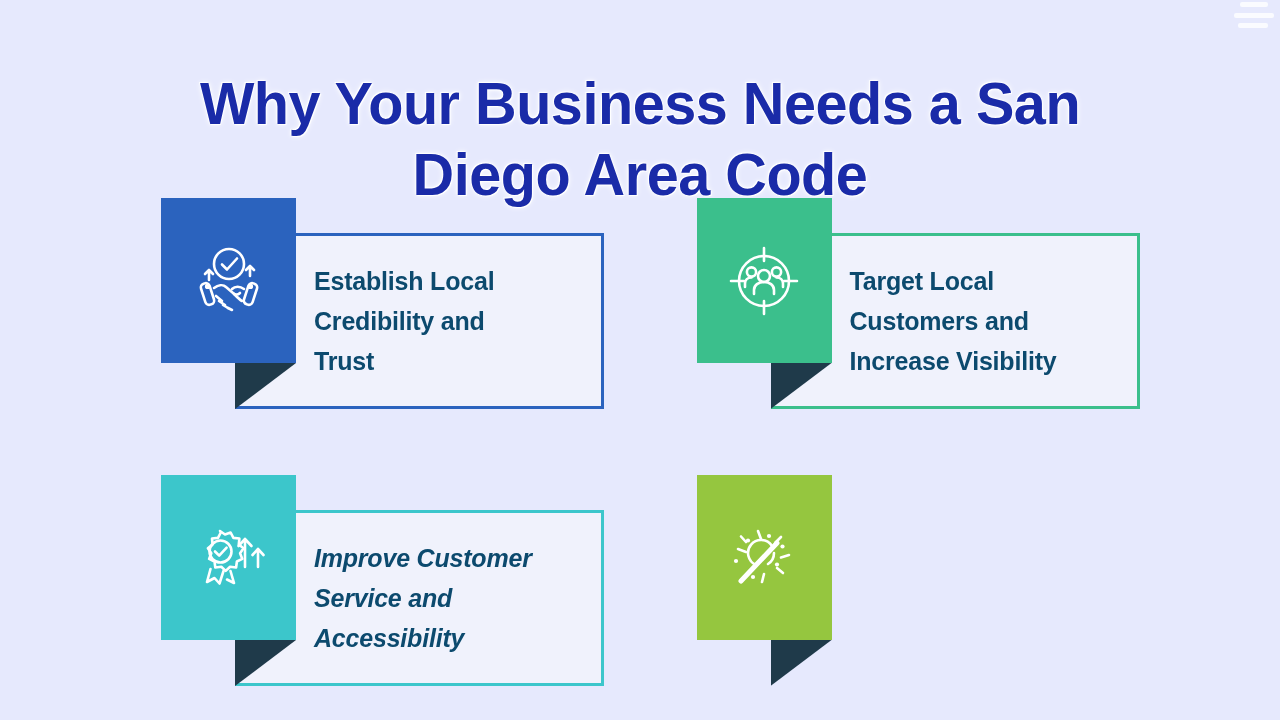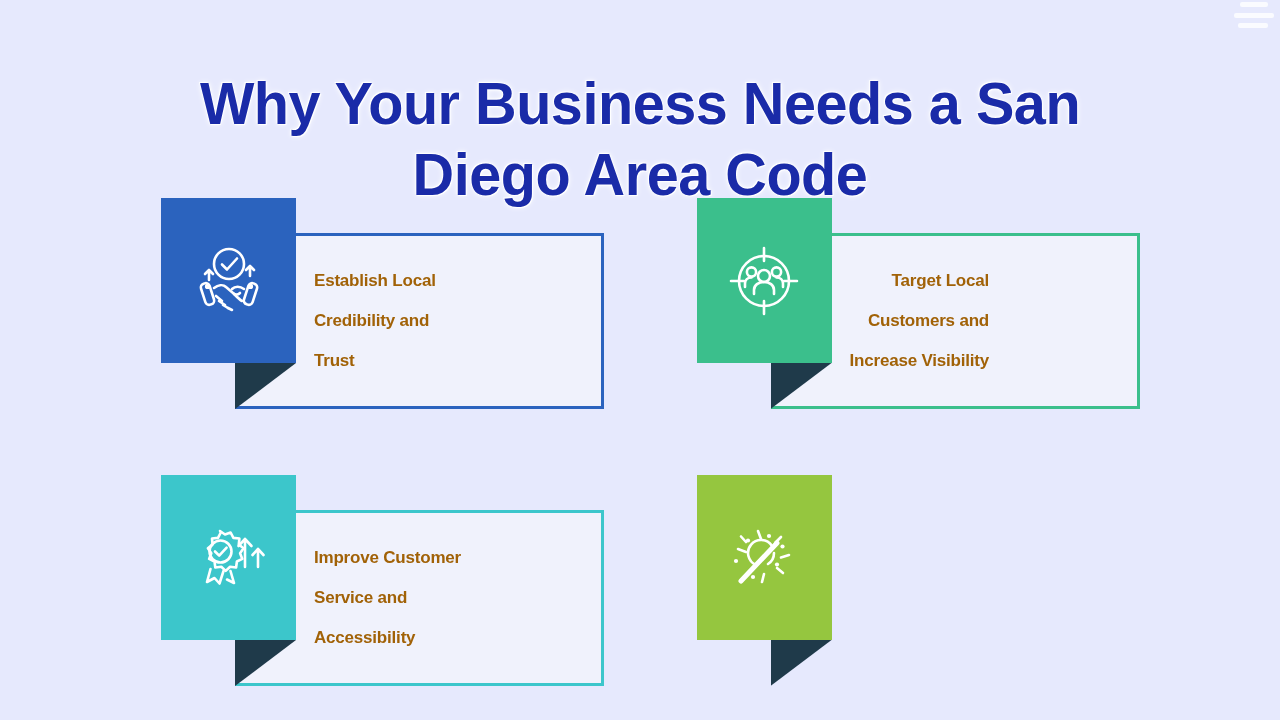--- a/index.html
+++ b/index.html
@@ -65,21 +65,21 @@
   .cards {
     position: absolute;
     top: 198px;
     left: 161px;
     width: 958px;
   }
   .card-row {
     display: flex;
     gap: 113px;
   }
-  .card-row + .card-row { margin-top: 66px; }
+  .card-row + .card-row { margin-top: 66px; font-style: italic; }
 
   .card {
     position: relative;
     width: 443px;
     height: 211px;
   }
 
   
   .card-textbox {
     position: absolute;
@@ -92,23 +92,23 @@
     border: 3px solid #2b63be;
     display: flex;
     align-items: center;
     z-index: 1;
   }
   .card-title {
     padding-left: 76px;
     padding-right: 12px;
     font-family: "Liberation Sans", sans-serif;
     font-weight: 700;
-    font-size: 17px;
+    font-size: 25px;
     line-height: 40px;
-    color: #a16207;
+    color: #0c4a6e;
     letter-spacing: -0.2px;
     white-space: pre-line;
   }
 
   
   .card-iconbox {
     position: absolute;
     left: 0;
     top: 0;
     width: 135px;
@@ -130,21 +130,21 @@
     height: 46px;
     background: #1f3a4a;
     clip-path: polygon(0 0, 100% 0, 0 100%);
     z-index: 2;
   }
 
   
   .card.c-blue  .card-iconbox { background: #2b63be; }
   .card.c-blue  .card-textbox { border-color: #2b63be; }
   .card.c-green .card-iconbox { background: #3bbf8c; }
-  .card.c-green .card-textbox { border-color: #3bbf8c; text-align: right; }
+  .card.c-green .card-textbox { border-color: #3bbf8c; }
   .card.c-teal  .card-iconbox { background: #3cc6cb; }
   .card.c-teal  .card-textbox { border-color: #3cc6cb; }
   .card.c-lime  .card-iconbox { background: #95c63f; }
   .card.c-lime  .card-textbox { border-color: #95c63f; }
 </style>
 </head>
 <body>
 
 <div class="menu-icon">
   <span></span>

